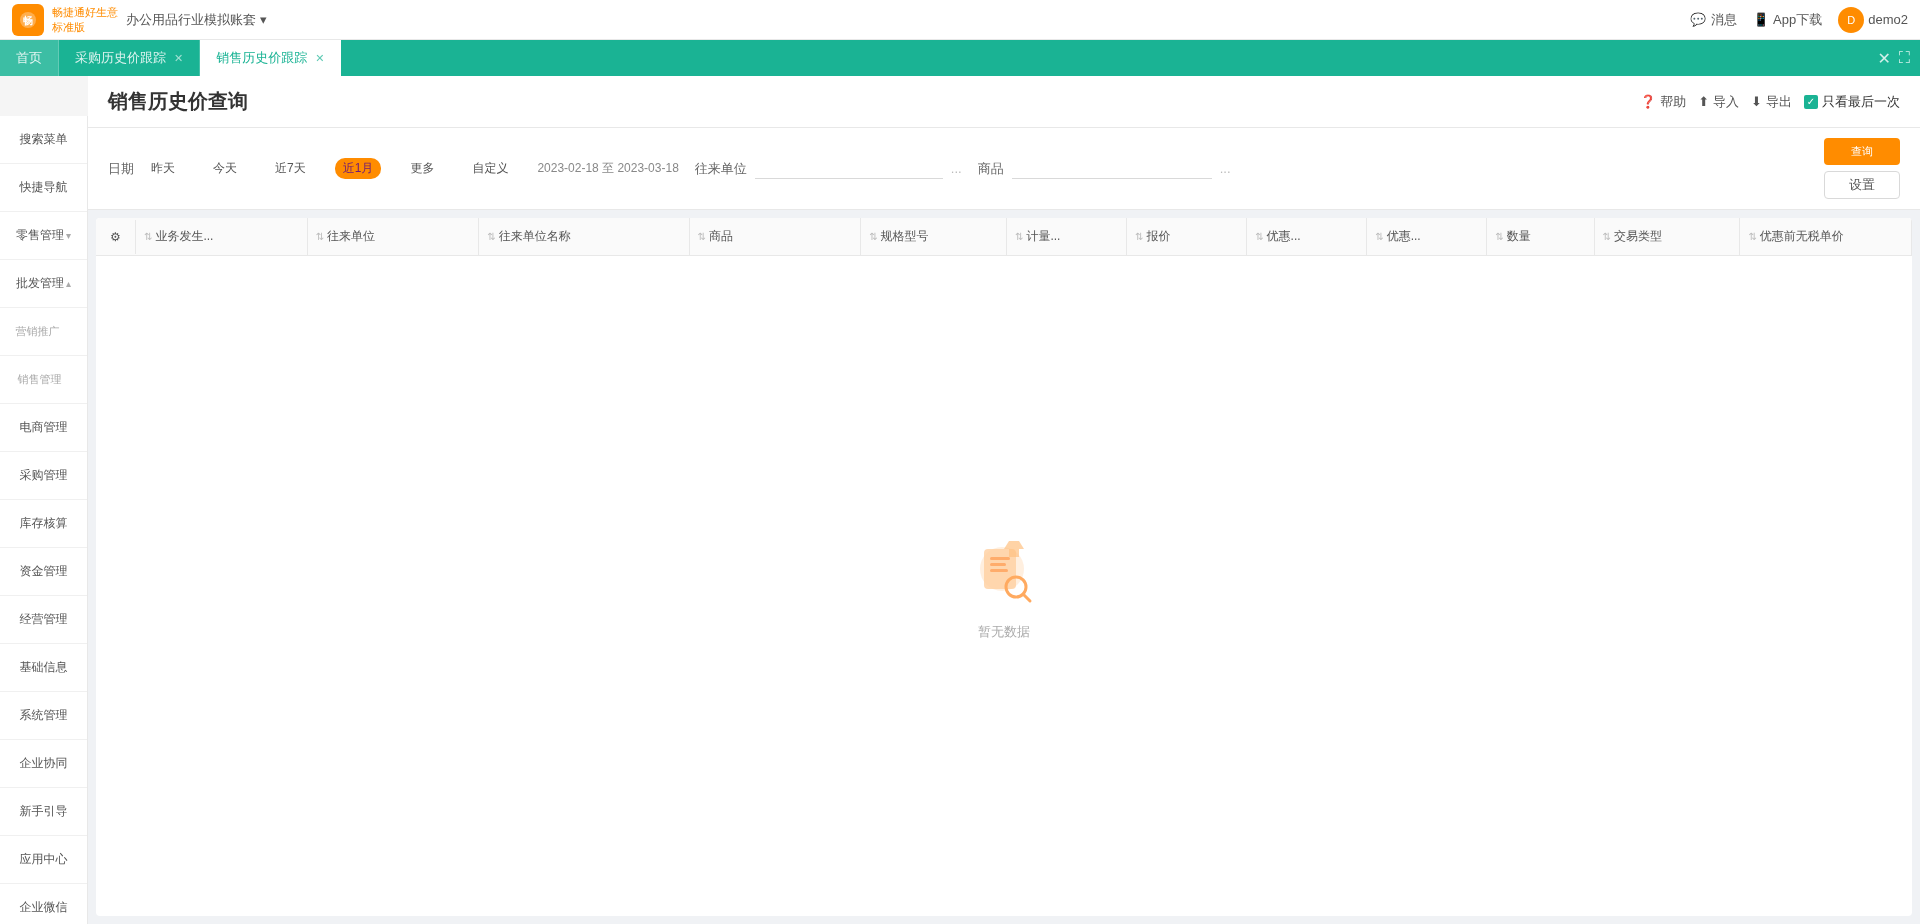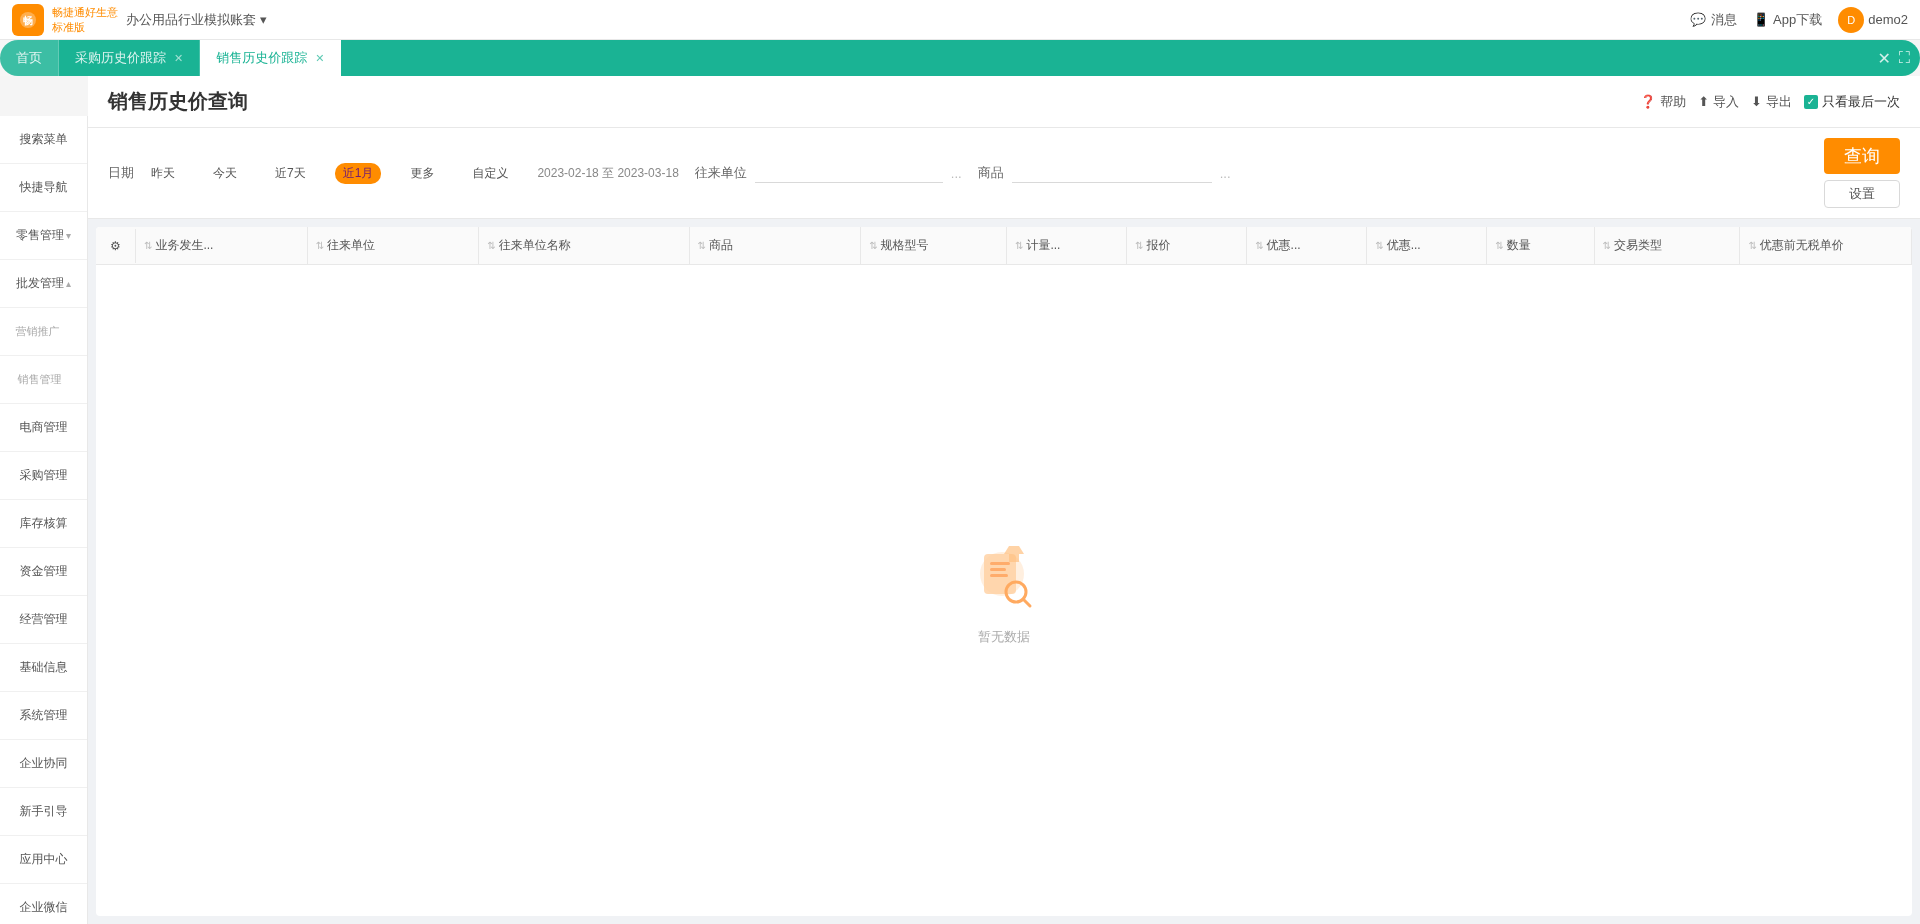--- a/index.html
+++ b/index.html
@@ -24,21 +24,20 @@
     .topbar-right-item { display: flex; align-items: center; gap: 4px; cursor: pointer; }
     .avatar { width: 26px; height: 26px; border-radius: 50%; background: #ff8c00; color: white; display: flex; align-items: center; justify-content: center; font-size: 11px; }
 
     
     .tabbar {
       height: 36px;
       background: #1ab394;
       display: flex;
       align-items: stretch;
       flex-shrink: 0;
-      border-radius: 18px;
     }
     .tab {
       display: flex;
       align-items: center;
       padding: 0 16px;
       font-size: 13px;
       color: rgba(255,255,255,0.85);
       cursor: pointer;
       gap: 6px;
       border-right: 1px solid rgba(255,255,255,0.2);
@@ -144,21 +143,21 @@
       outline: none;
       min-width: 160px;
     }
     .filter-dots { color: #bbb; font-size: 13px; cursor: pointer; }
     .btn-query {
       background: #ff8c00;
       color: white;
       border: none;
       border-radius: 4px;
       padding: 6px 20px;
-      font-size: 18px;
+      font-size: 11px;
       cursor: pointer;
     }
     .btn-settings {
       background: #fff;
       color: #555;
       border: 1px solid #d9d9d9;
       border-radius: 4px;
       padding: 4px 24px;
       font-size: 13px;
       cursor: pointer;

